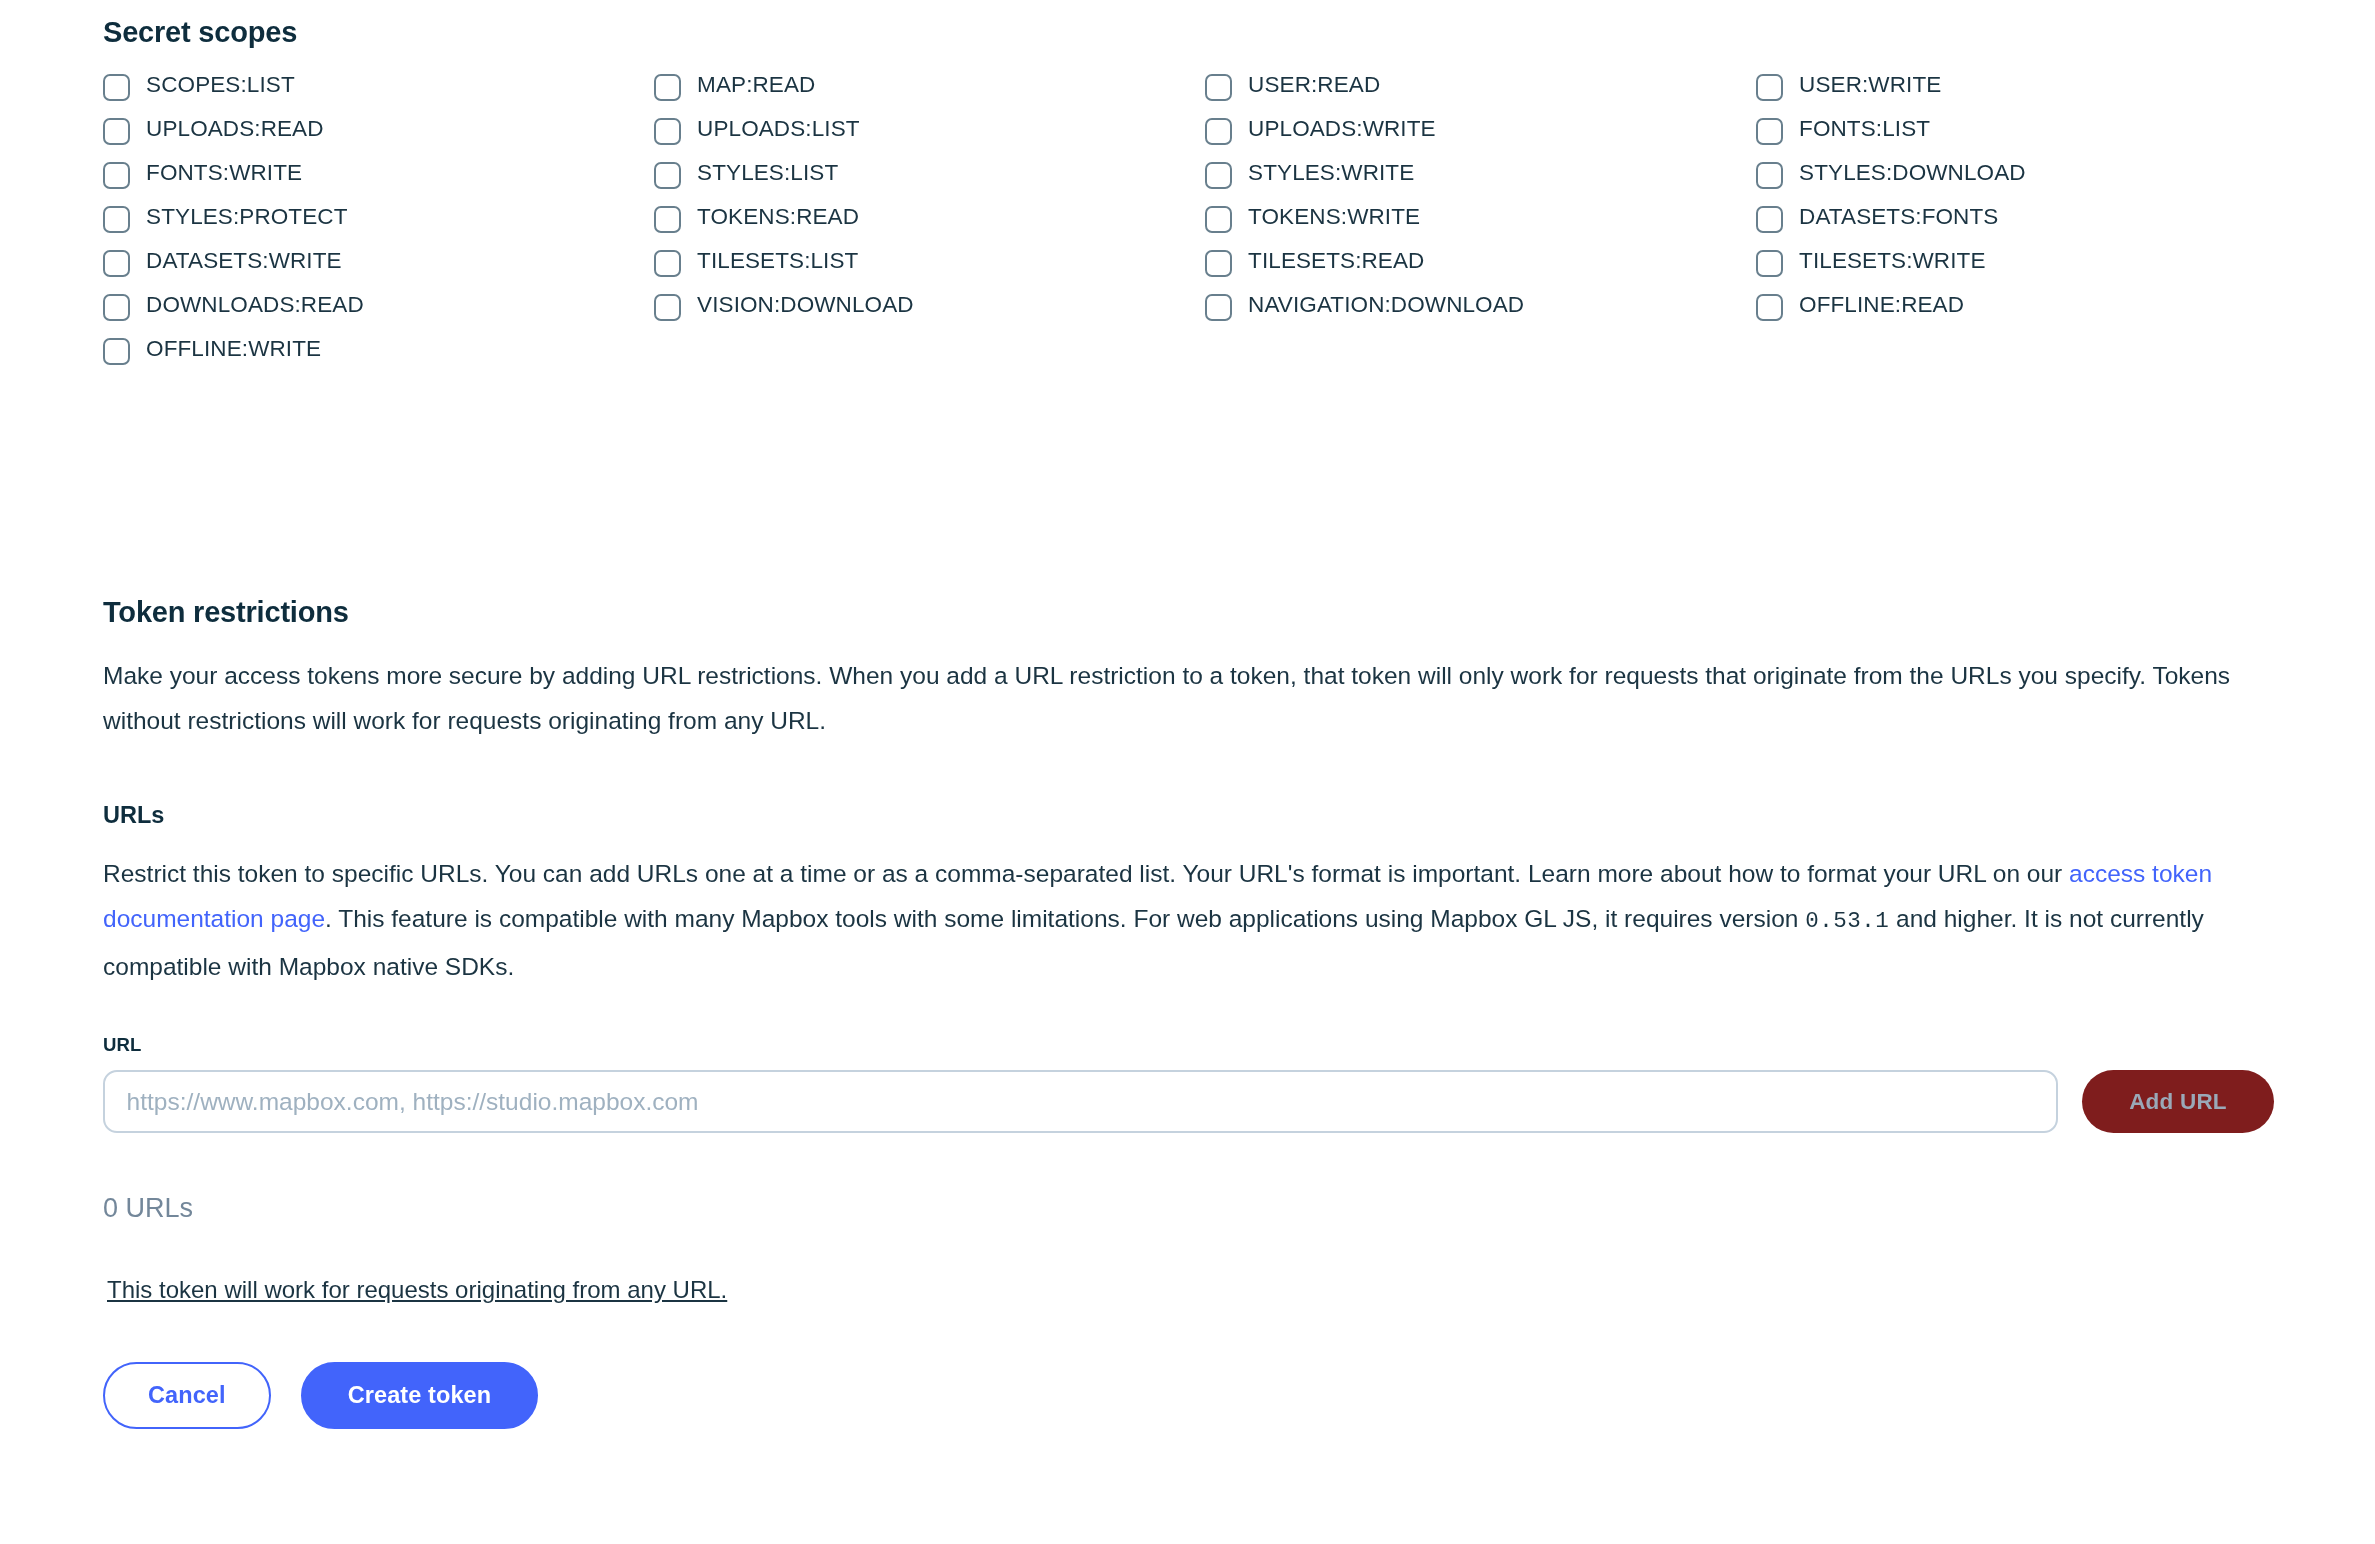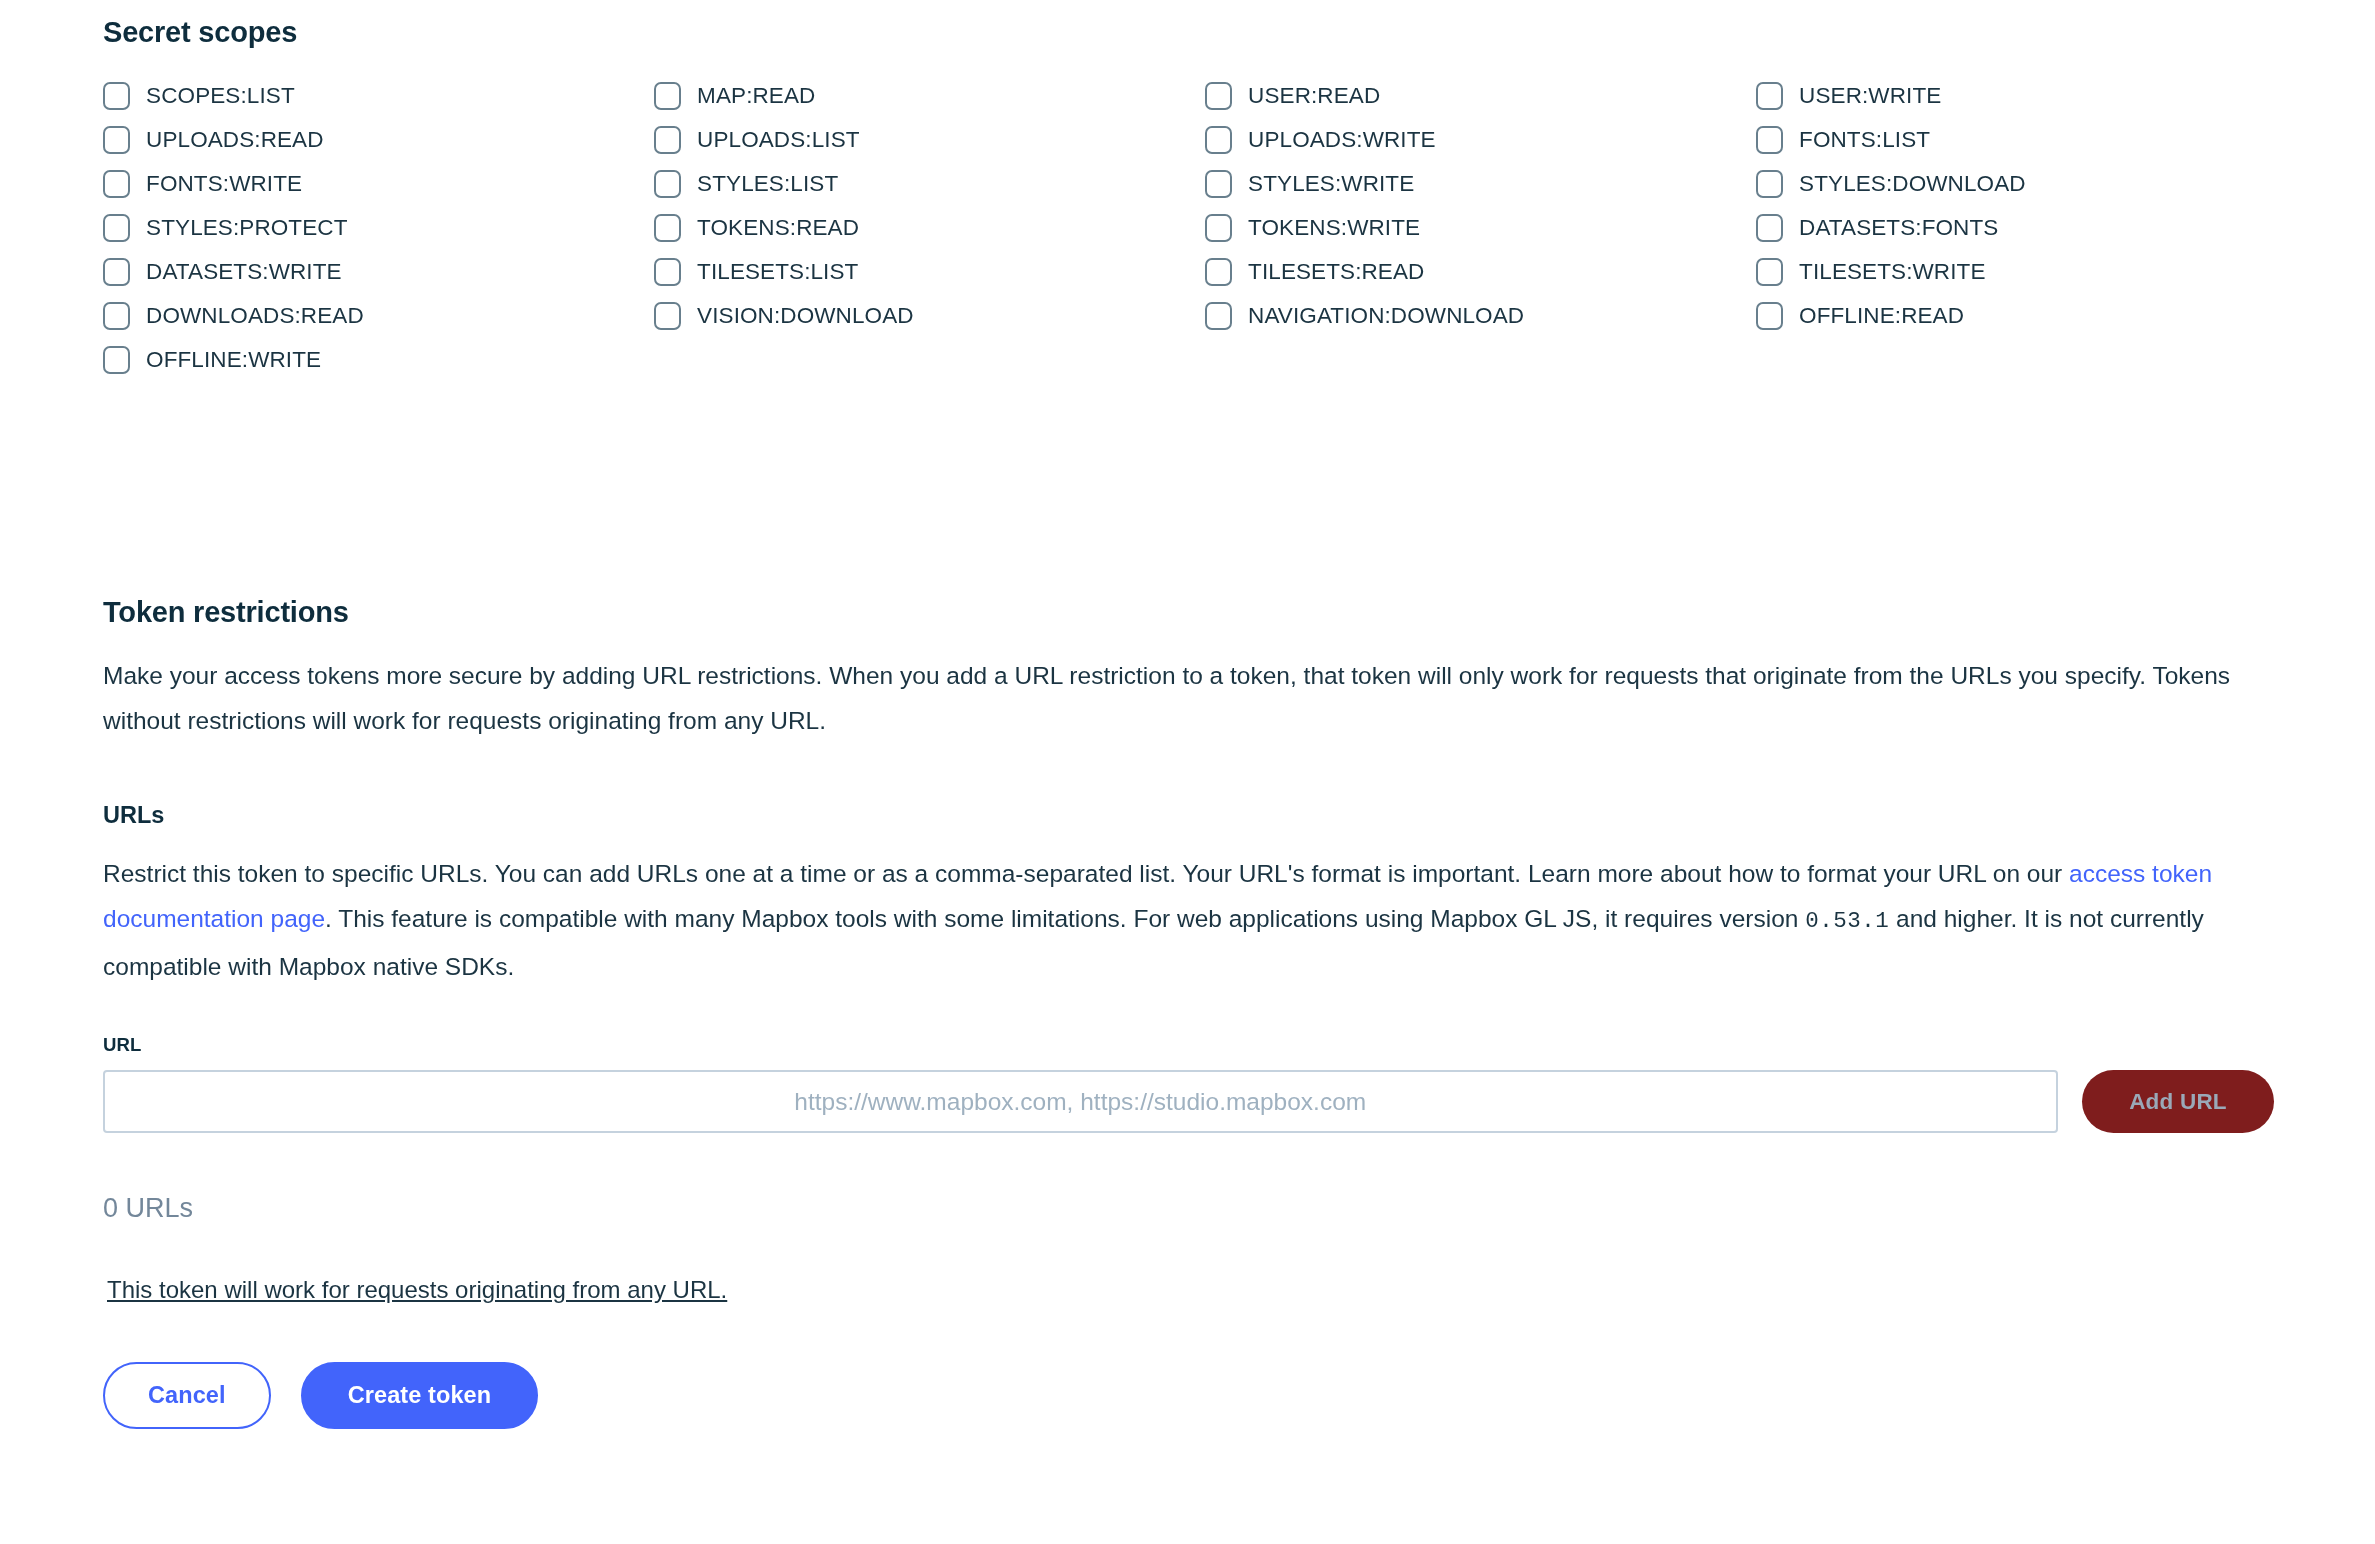--- a/index.html
+++ b/index.html
@@ -73,21 +73,20 @@
     position: absolute;
     left: 103px;
     top: 74px;
     width: 2170px;
     display: grid;
     grid-template-columns: repeat(4, 551px);
     grid-auto-rows: 44px;
   }
   .scope-item {
     display: flex;
-    align-items: center;
     gap: 15.7px;
     cursor: pointer;
     user-select: none;
     height: 44px;
   }
   .cbox {
     flex: 0 0 auto;
     width: 27.4px;
     height: 27.4px;
     border: 2px solid #687f8d;
@@ -140,28 +139,27 @@
     width: 2171px;
     display: flex;
     align-items: center;
     gap: 24.5px;
   }
   .url-input {
     flex: 1 1 auto;
     height: 63px;
     box-sizing: border-box;
     border: 2px solid #c5d2de;
-    border-radius: 4px;
+    border-radius: 14px;
     background: #ffffff;
     padding: 0 21.6px;
     font-family: "Liberation Sans", sans-serif;
     font-size: 24.5px;
     color: #000000;
     outline: none;
-    text-align: center;
   }
   .url-input::placeholder {
     color: #9fb1c0;
     opacity: 1;
   }
   .btn-add-url {
     flex: 0 0 auto;
     min-width: 192px;
     height: 63px;
     border: none;

